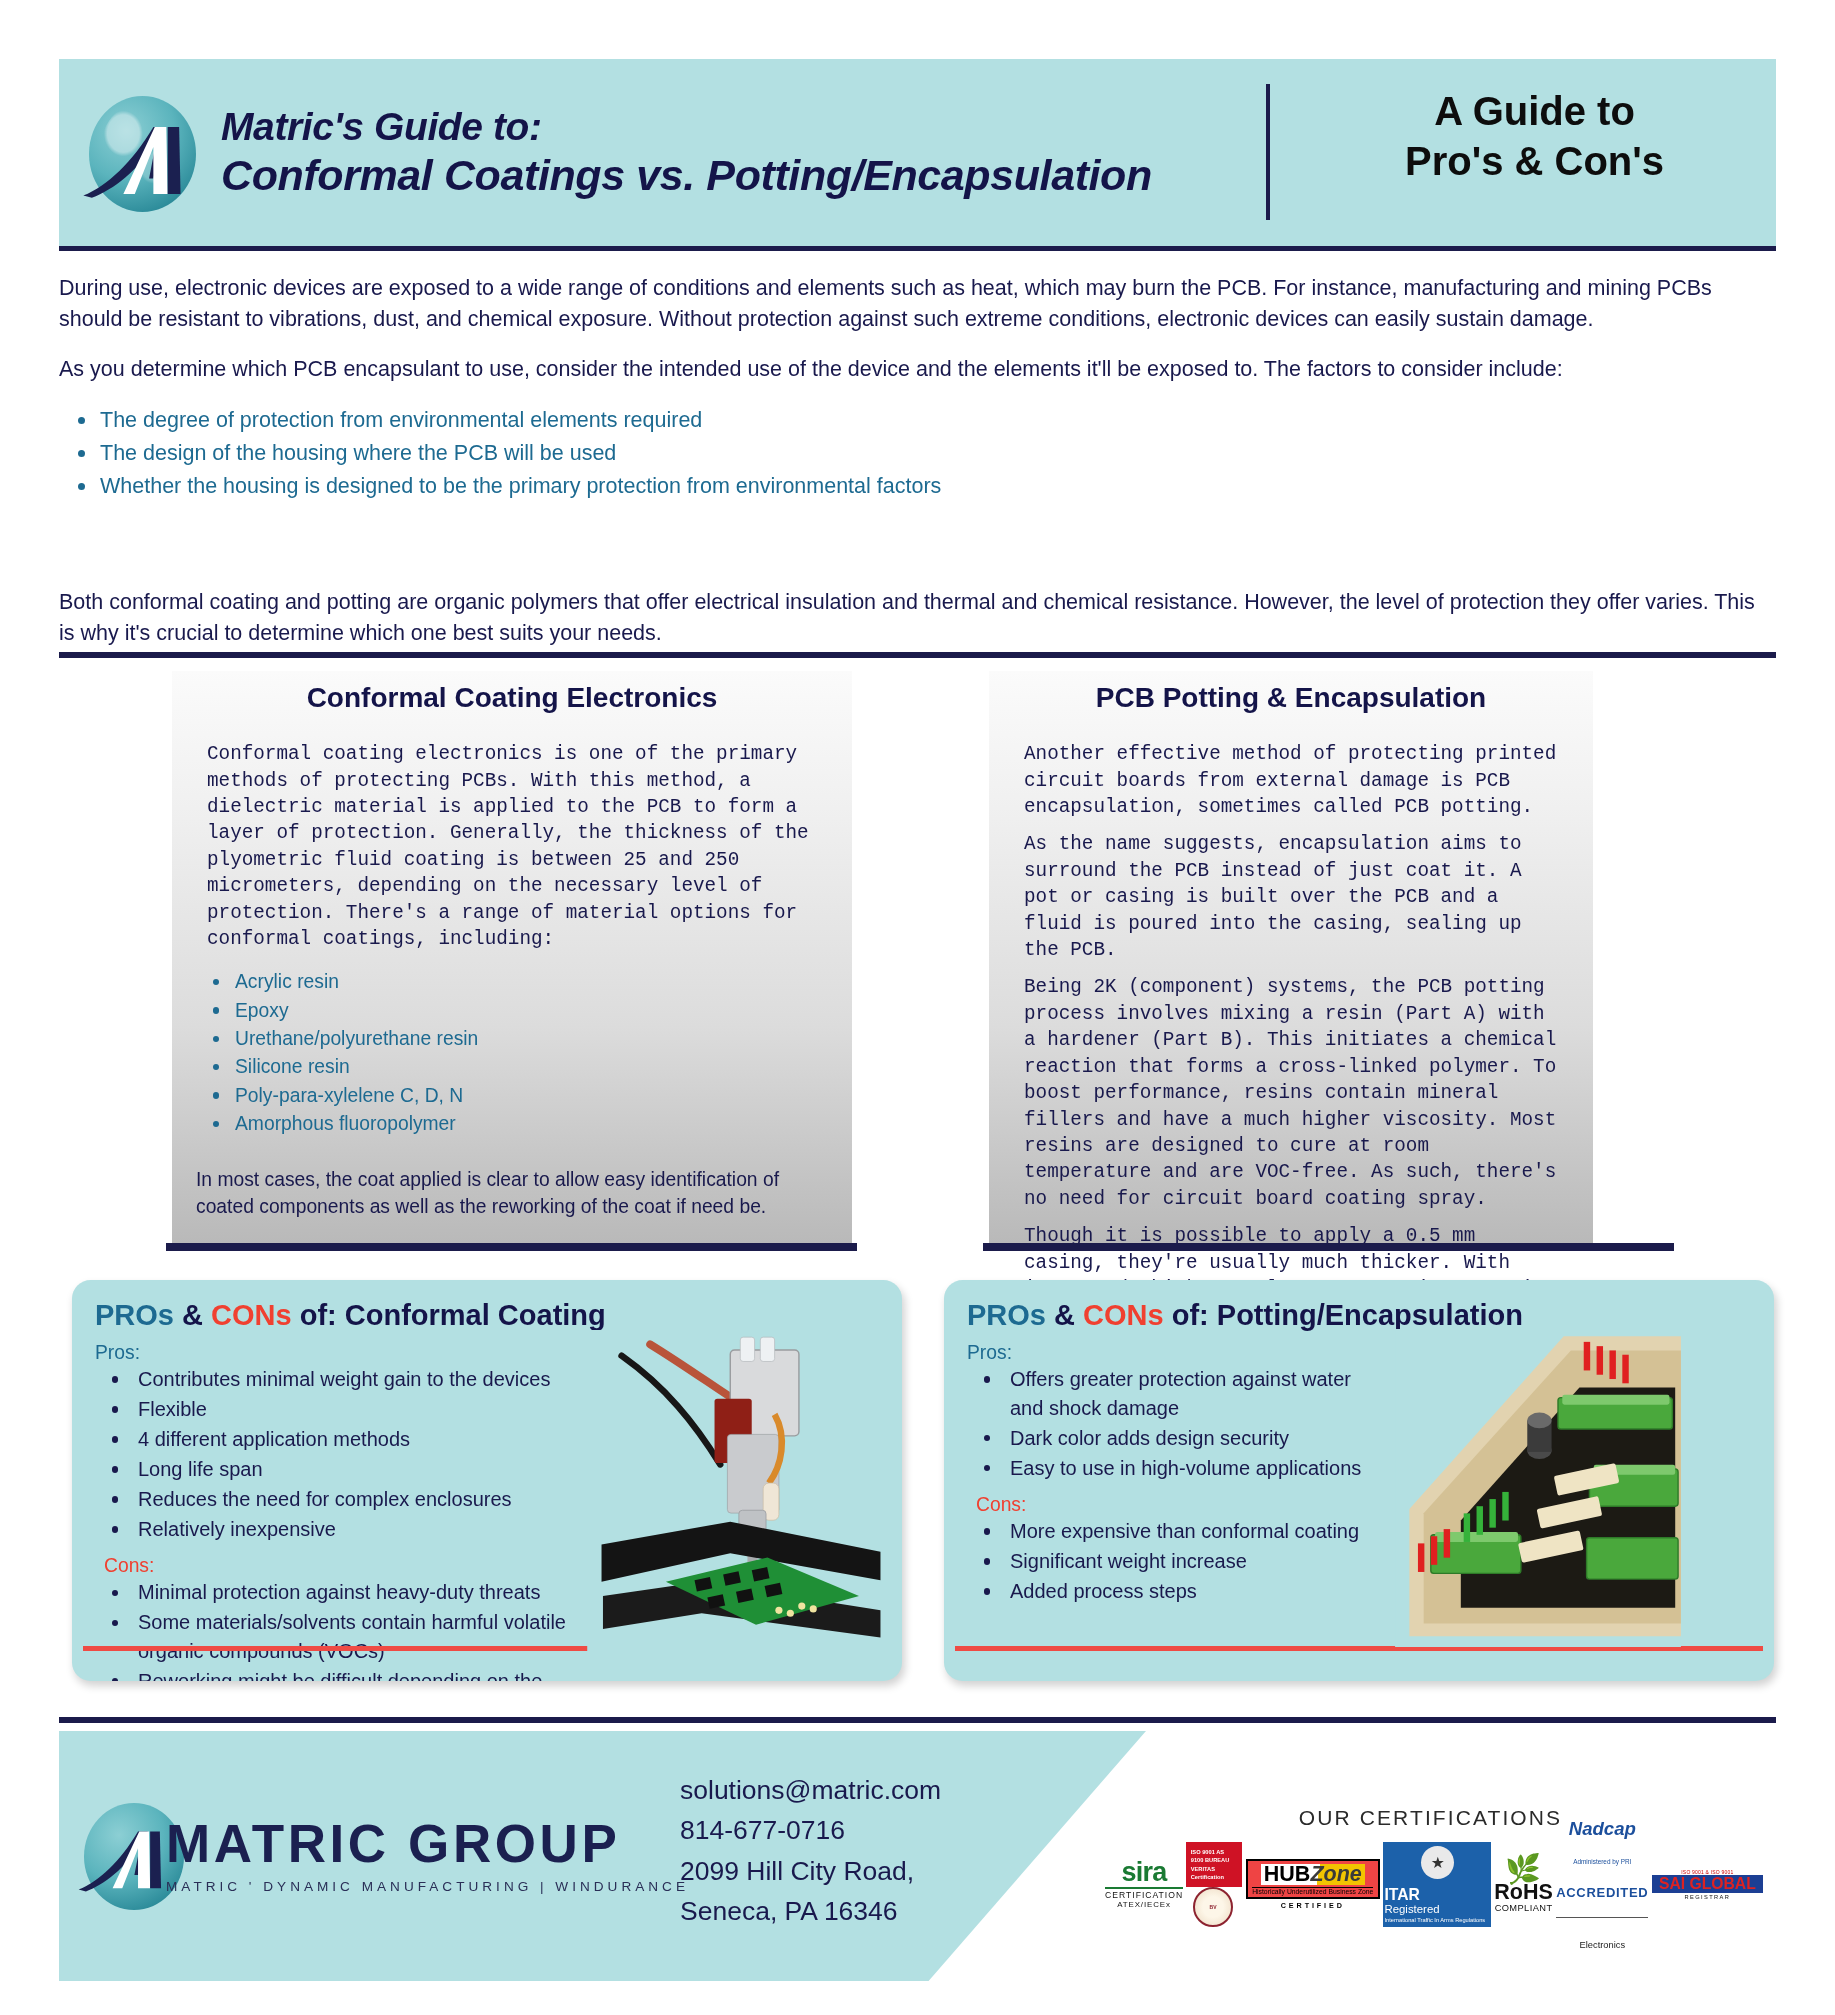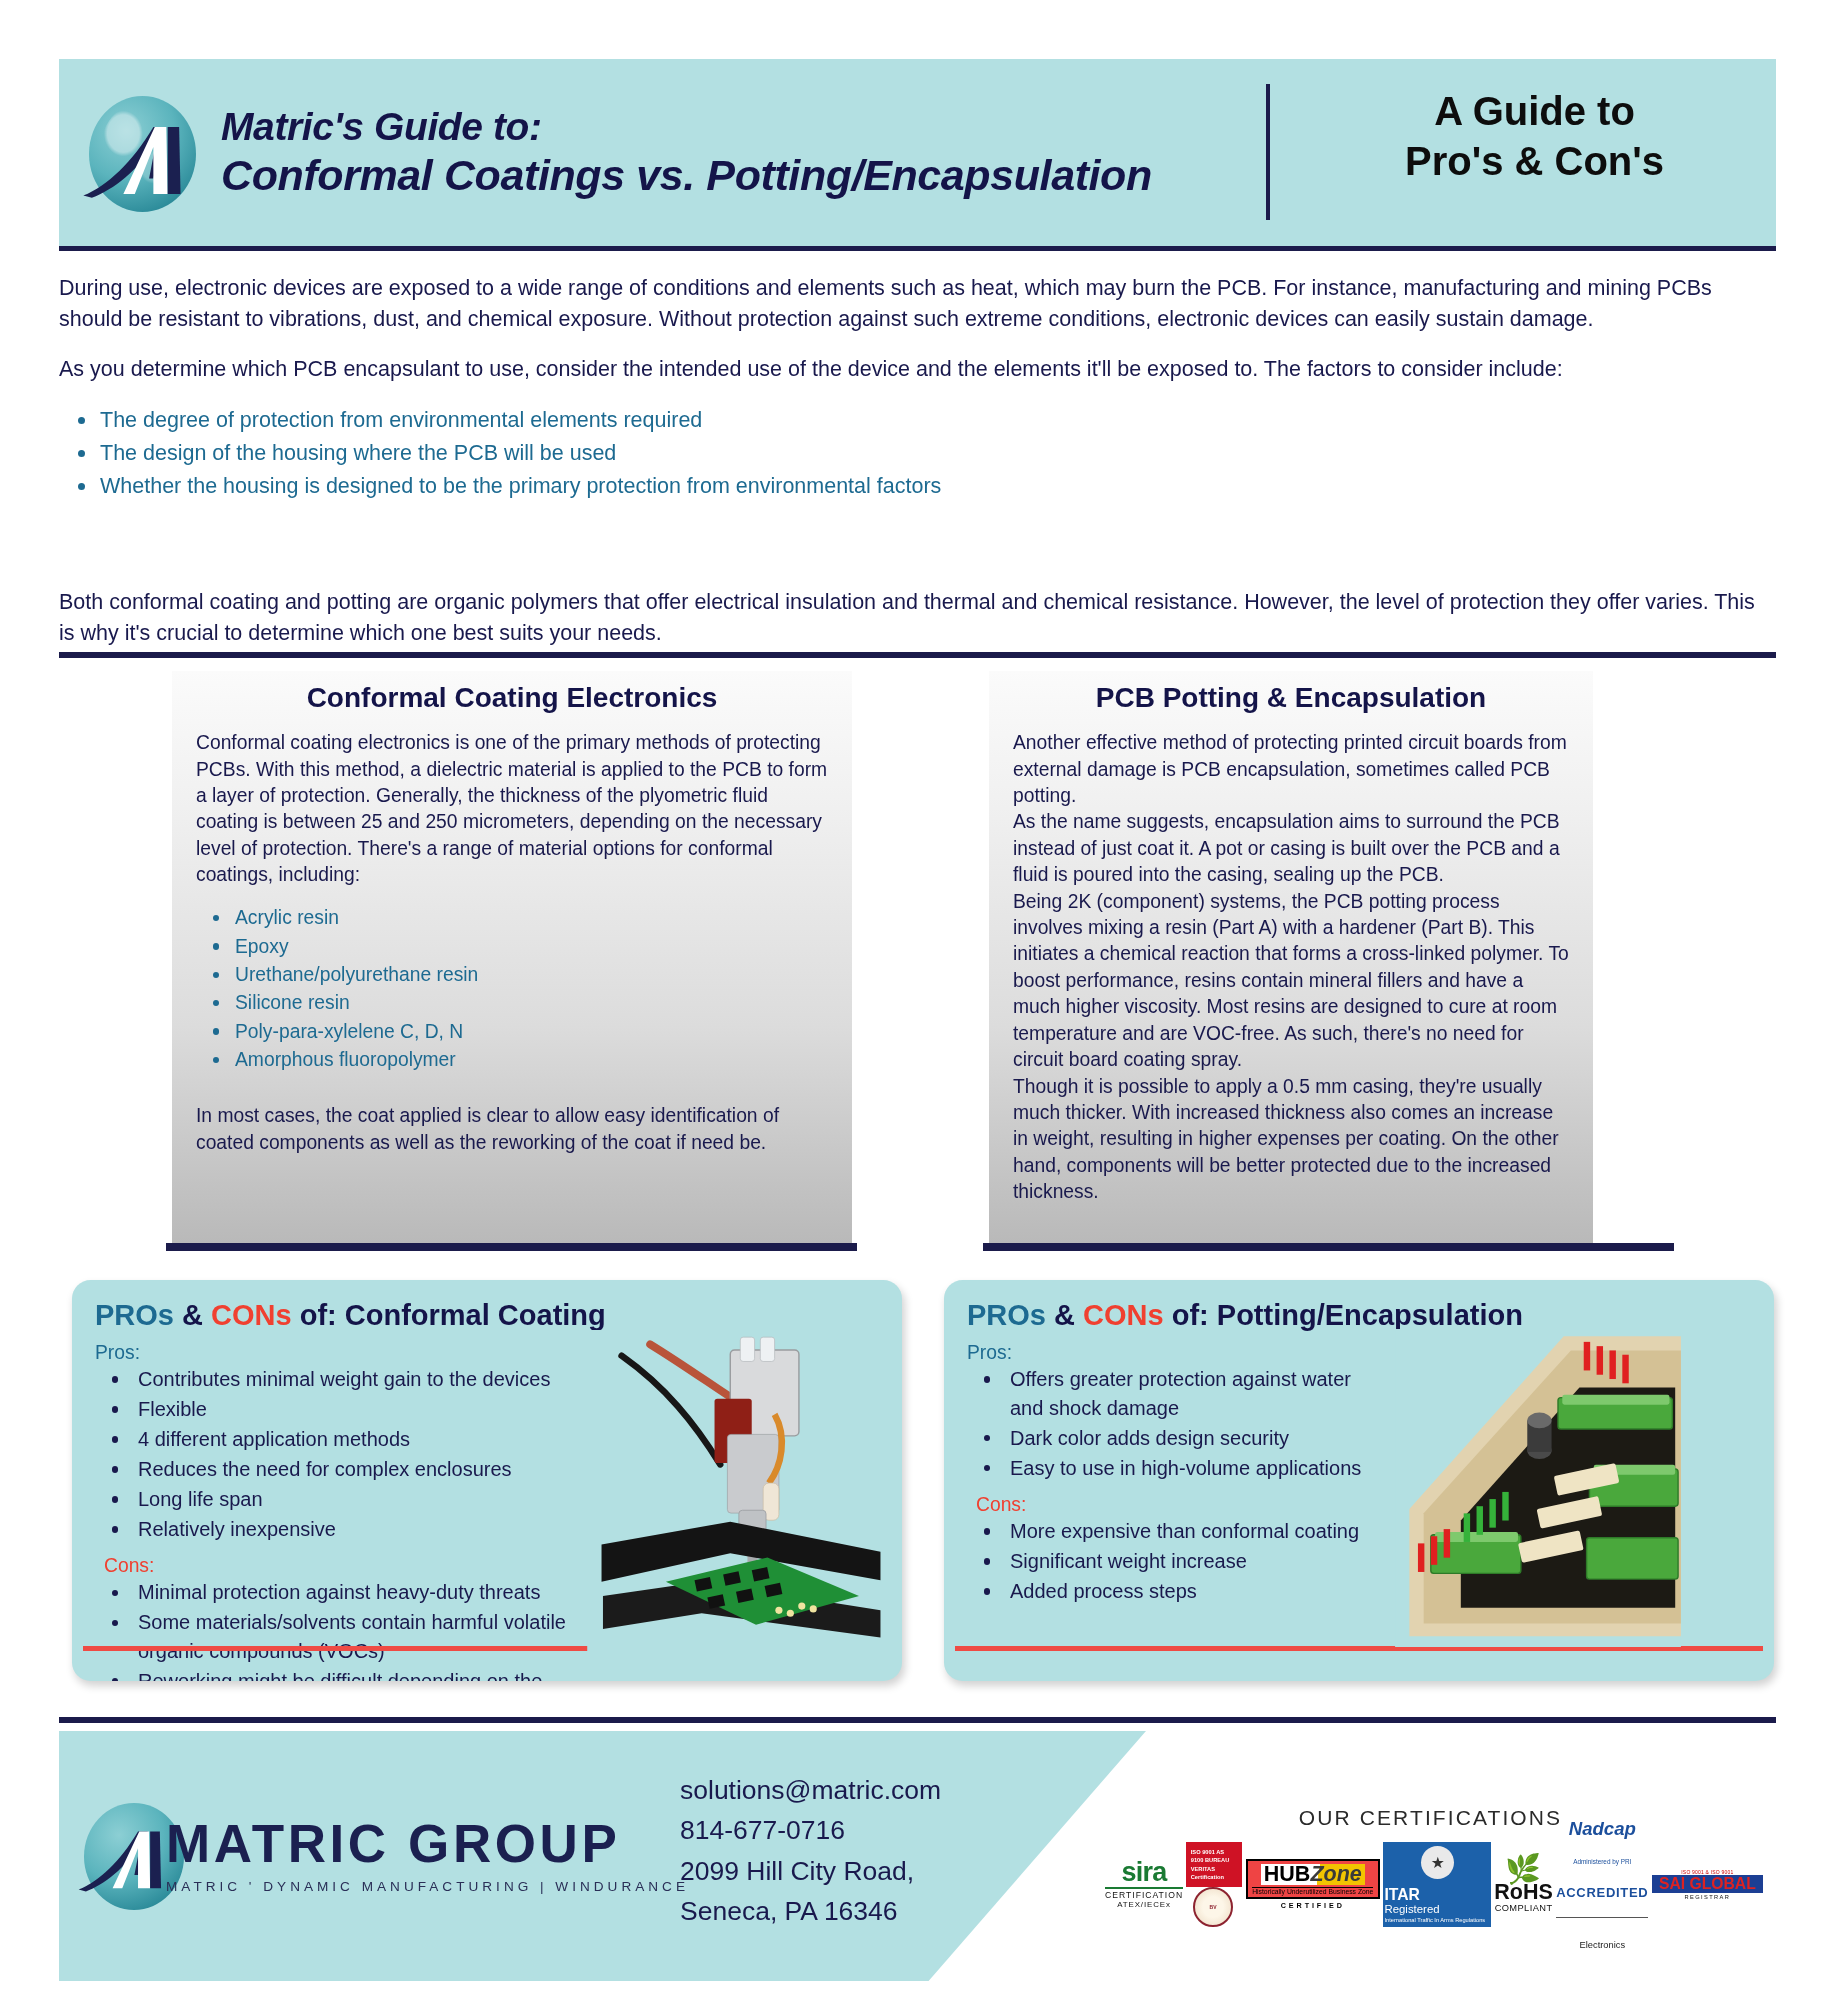--- a/index.html
+++ b/index.html
@@ -149,21 +149,21 @@
     font-size: 28px;
     font-weight: bold;
     padding-top: 11.4px;
   }
   .panel-body {
     color: #19194d;
     font-size: 19.3px;
     line-height: 1.37;
     padding: 15.7px 24px 0 24px;
   }
-  .panel-body p { margin: 0; }
+  .panel-body p { margin: 11px; font-family: Liberation Mono, monospace; }
 
   ul.panel-bullets { list-style: none; margin: 15.7px 0 0 0; }
   ul.panel-bullets li {
     position: relative;
     padding-left: 39px;
     color: #1d6a91;
     font-size: 19.3px;
     line-height: 1.47;
   }
   ul.panel-bullets li::before {
@@ -412,22 +412,22 @@
       <span class="pros">PROs</span>
       <span>&amp;</span>
       <span class="cons">CONs</span>
       <span>of: Conformal Coating</span>
     </div>
     <div class="pc-label pros">Pros:</div>
     <ul class="pc-list">
       <li>Contributes minimal weight gain to the devices</li>
       <li>Flexible</li>
       <li>4 different application methods</li>
+      <li>Long life span</li>
       <li>Reduces the need for complex enclosures</li>
-      <li>Long life span</li>
       <li>Relatively inexpensive</li>
     </ul>
     <div class="pc-label cons">Cons:</div>
     <ul class="pc-list">
       <li>Minimal protection against heavy-duty threats</li>
       <li style="width:501px">Some materials/solvents contain harmful volatile organic compounds (VOCs)</li>
       <li style="width:501px">Reworking might be difficult depending on the material</li>
     </ul>
     <div class="pc-redline"></div>
   </div>

